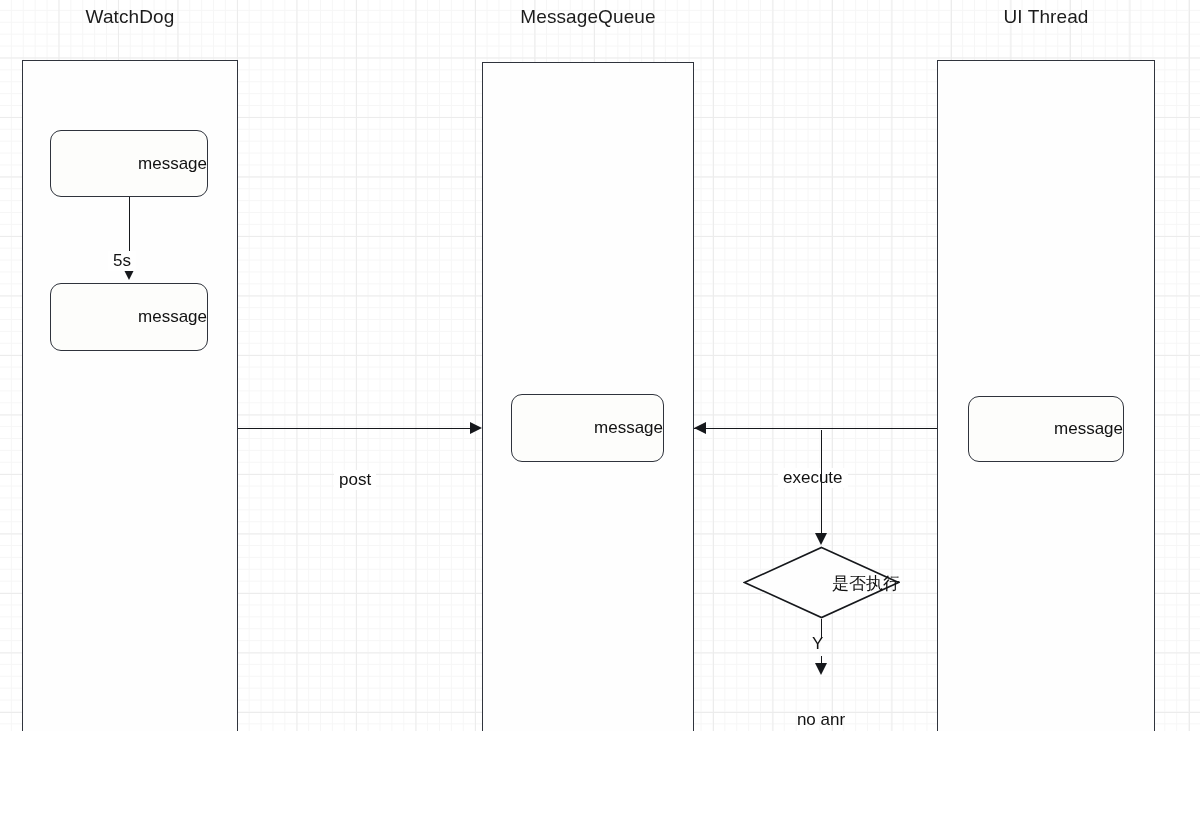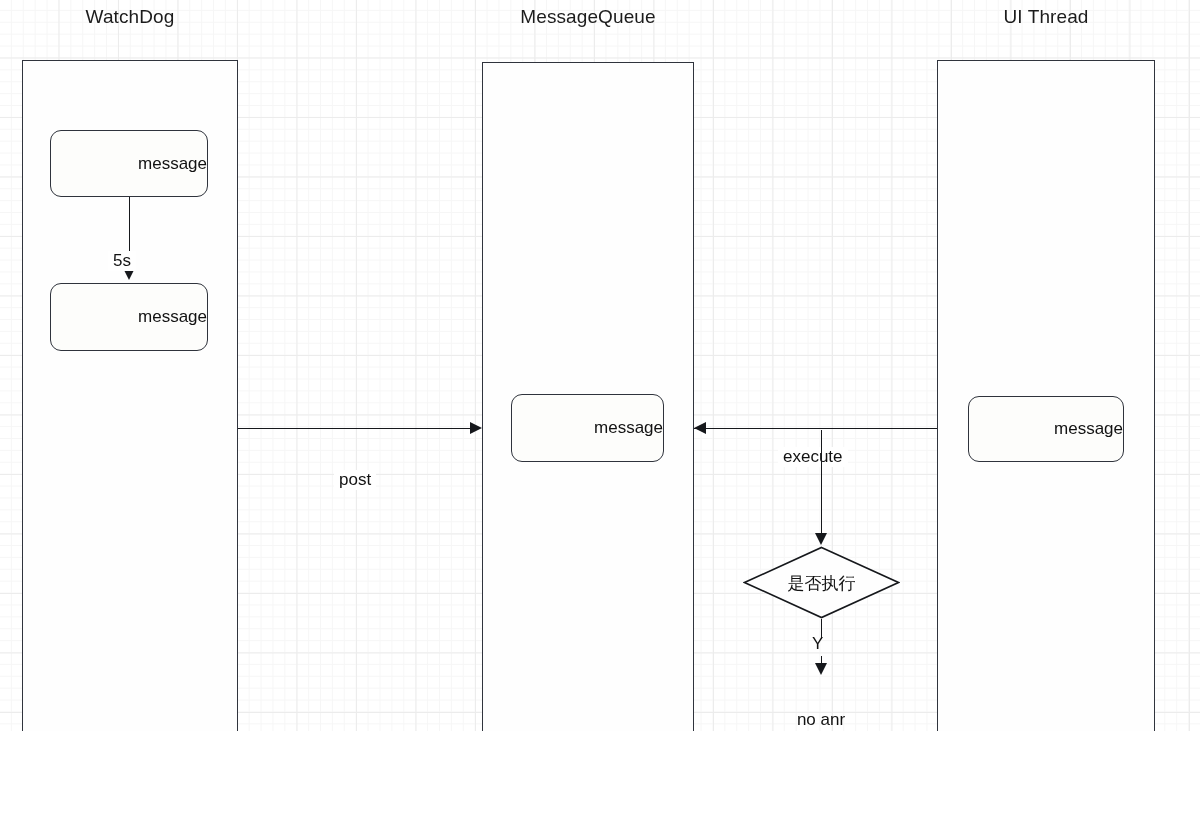--- a/index.html
+++ b/index.html
@@ -102,21 +102,21 @@
   }
   .diamond-wrap {
     position: absolute;
   }
   .diamond-wrap svg { display: block; }
   .diamond-text {
     position: absolute;
     left: 0; right: 0;
     top: 50%;
     transform: translateY(-50%);
-    text-align: center;
+    text-align: right;
     font-size: 17px;
     color: #121212;
   }
   .watermark-main {
     position: absolute;
     font-size: 36px;
     color: rgba(150,150,152,0.42);
     white-space: nowrap;
     letter-spacing: 1px;
     font-family: "Liberation Sans", sans-serif;
@@ -156,21 +156,21 @@
   <div class="hline" style="left:238px; top:428px; width:240px;"></div>
   <div class="arrow-r" style="left:470px; top:422px;"></div>
   <div class="edge-label" style="left:334px; top:440px;">post</div>
 
   <div class="msg-box" style="left:511px; top:394px; width:153px; height:68px;">
     <span>message</span>
   </div>
 
   <div class="hline" style="left:694px; top:428px; width:243px;"></div>
   <div class="arrow-l" style="left:694px; top:422px;"></div>
-  <div class="edge-label" style="left:778px; top:417px;text-align:right;">execute</div>
+  <div class="edge-label" style="left:778px; top:438px;text-align:right;">execute</div>
 
   <div class="msg-box" style="left:968px; top:396px; width:156px; height:66px;">
     <span>message</span>
   </div>
 
   <div class="vline" style="left:821px; top:430px; height:106px;"></div>
   <div class="arrow-d" style="left:814.5px; top:533px;"></div>
 
   <div class="diamond-wrap" style="left:743px; top:546px; width:157px; height:73px;">
     <svg width="157" height="73" viewBox="0 0 157 73">

